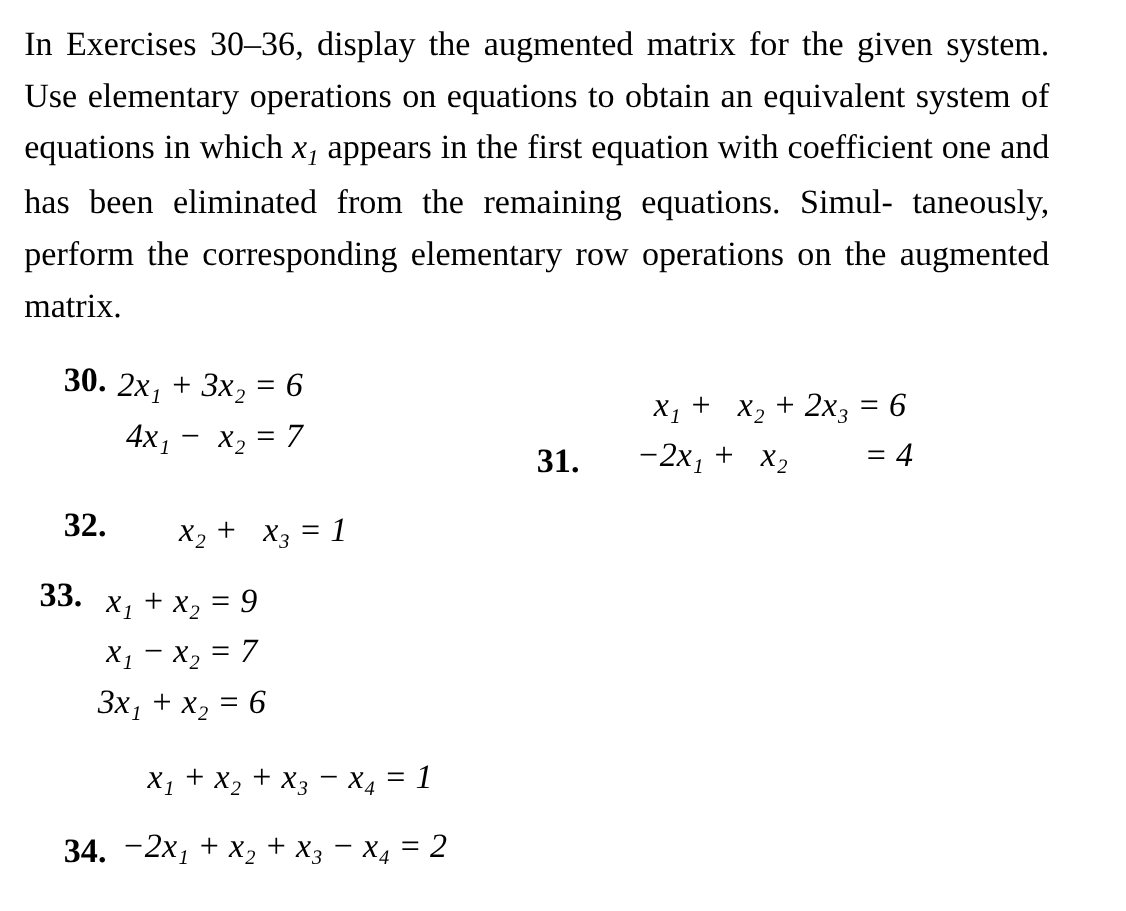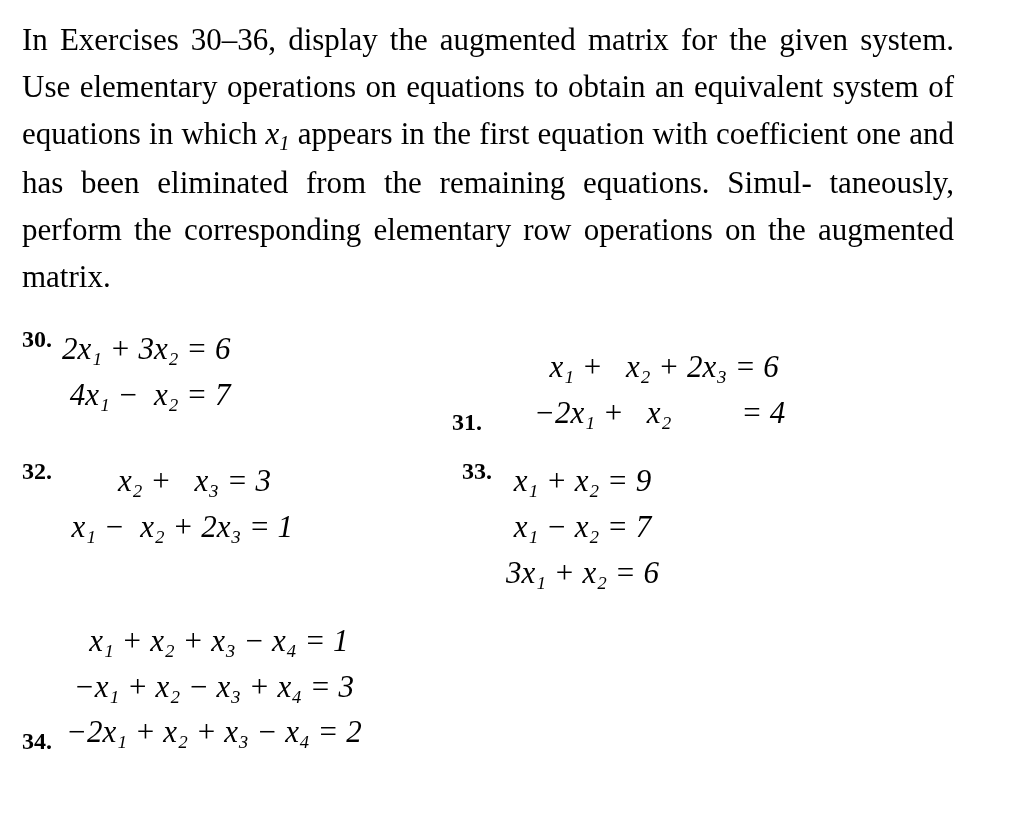--- a/index.html
+++ b/index.html
@@ -36,22 +36,23 @@
     font-family: "Liberation Serif", "DejaVu Serif", serif;
     font-style: italic;
   }
   sub {
     font-size: 0.66em;
     vertical-align: -0.28em;
     font-style: italic;
   }
   .exlabel {
     font-weight: bold;
-    font-size: 24px;
+    font-size: 31px;
     font-family: "Liberation Serif", "DejaVu Serif", serif;
+    margin-left: 36px;
   }
   .eqline {
     font-size: 31px;
     font-style: italic;
     white-space: pre;
     line-height: 1.48;
   }
 
   
   .grp-a {
@@ -70,20 +71,21 @@
     display: flex;
     align-items: flex-end;
   }
   .p31 .exlabel { margin-right: 52px; }
 
   
   .grp-b {
     margin-top: 22px;
     display: flex;
     align-items: flex-start;
+    flex-direction: column;
   }
   .p32 {
     display: flex;
     align-items: flex-start;
     margin-left: 22px;
     width: 440px;
   }
   .p32 .exlabel { margin-right: 4px; }
   .p33 {
     display: flex;
@@ -132,36 +134,36 @@
         <span class="eqline">  x₁ +   x₂ + 2x₃ = 6</span><br>
         <span class="eqline">−2x₁ +   x₂         = 4</span>
       </span>
     </div>
   </div>
 
   <div class="grp-b">
     <div class="p32">
       <span class="exlabel">32.</span>
       <span class="eqblock">
-        <span class="eqline">        x₂ +   x₃ = 3</span><br>
-        <span class="eqline">  x₁ −  x₂ + 2x₃ = 1</span><br>
+        <span class="eqline">        x₂ +   x₃ = 1</span><br>
+        <br>
       </span>
     </div>
     <div class="p33">
       <span class="exlabel">33.</span>
       <span class="eqblock">
         <span class="eqline"> x₁ + x₂ = 9</span><br>
         <span class="eqline"> x₁ − x₂ = 7</span><br>
         <span class="eqline">3x₁ + x₂ = 6</span>
       </span>
     </div>
   </div>
 
   <div class="grp-c">
     <span class="exlabel">34.</span>
     <span class="eqblock">
       <span class="eqline">   x₁ + x₂ + x₃ − x₄ = 1</span><br>
-      <span class="eqline"> −x₁ + x₂ − x₃ + x₄ = 3</span><br>
+      <br>
       <span class="eqline">−2x₁ + x₂ + x₃ − x₄ = 2</span>
     </span>
   </div>
 
 </div>
 
 </body></html>

